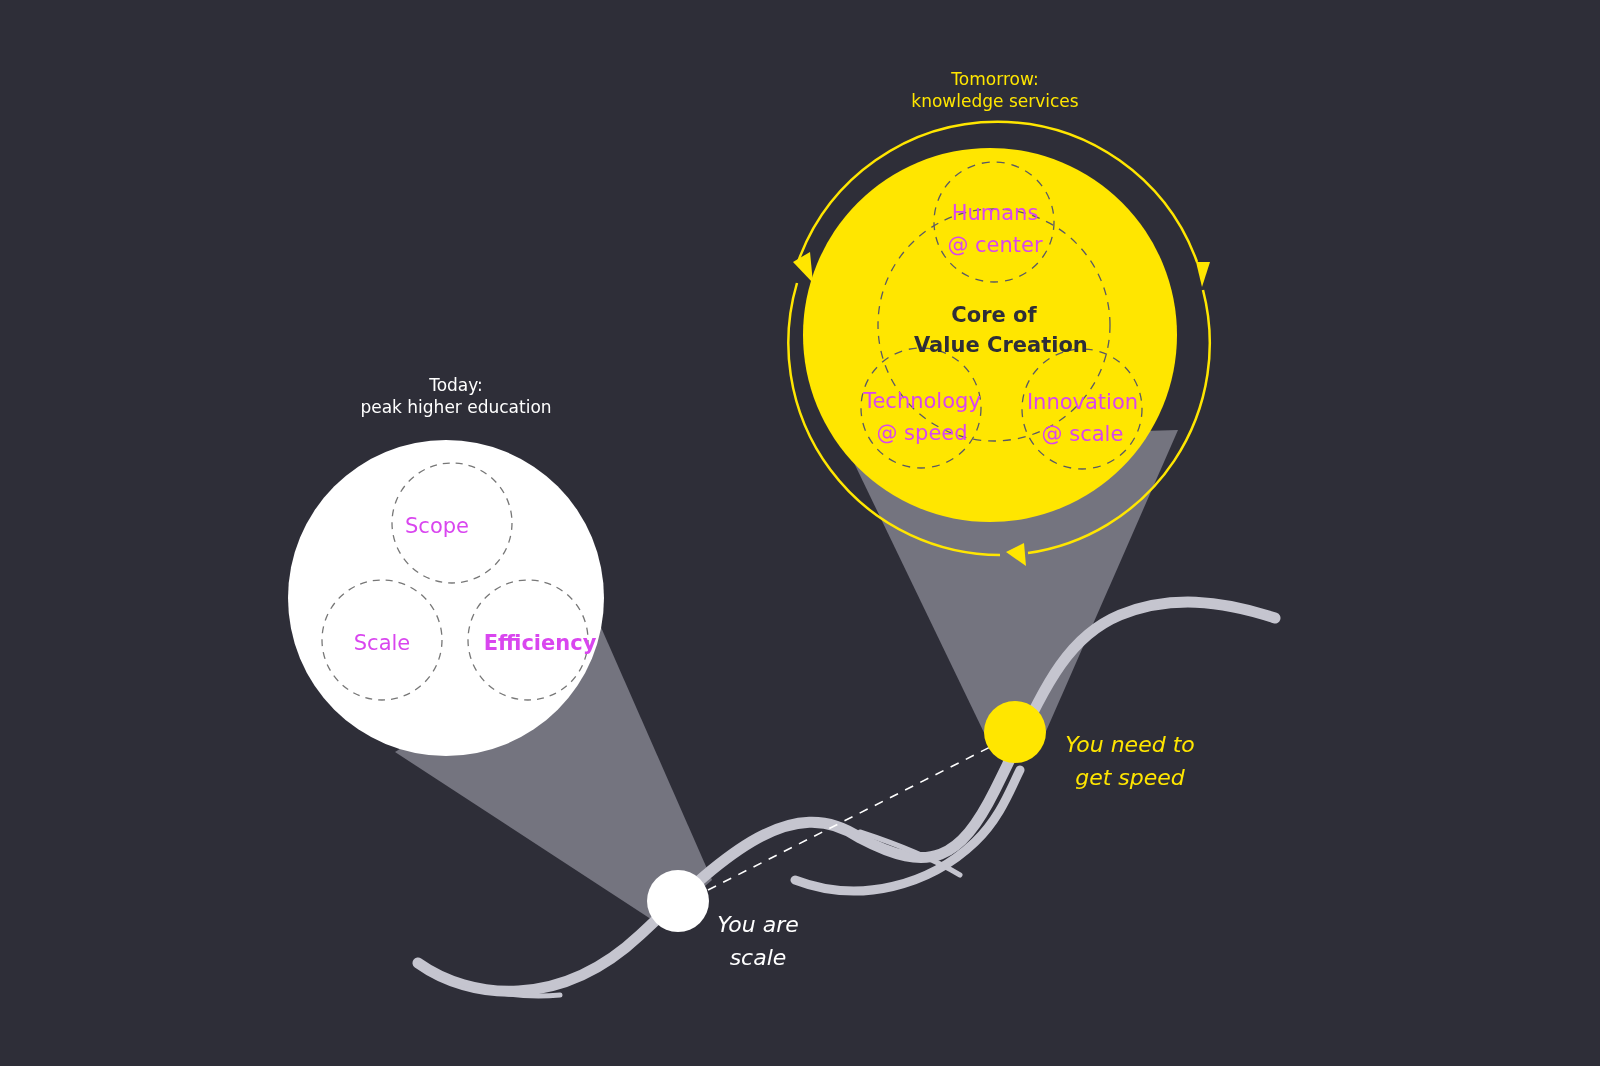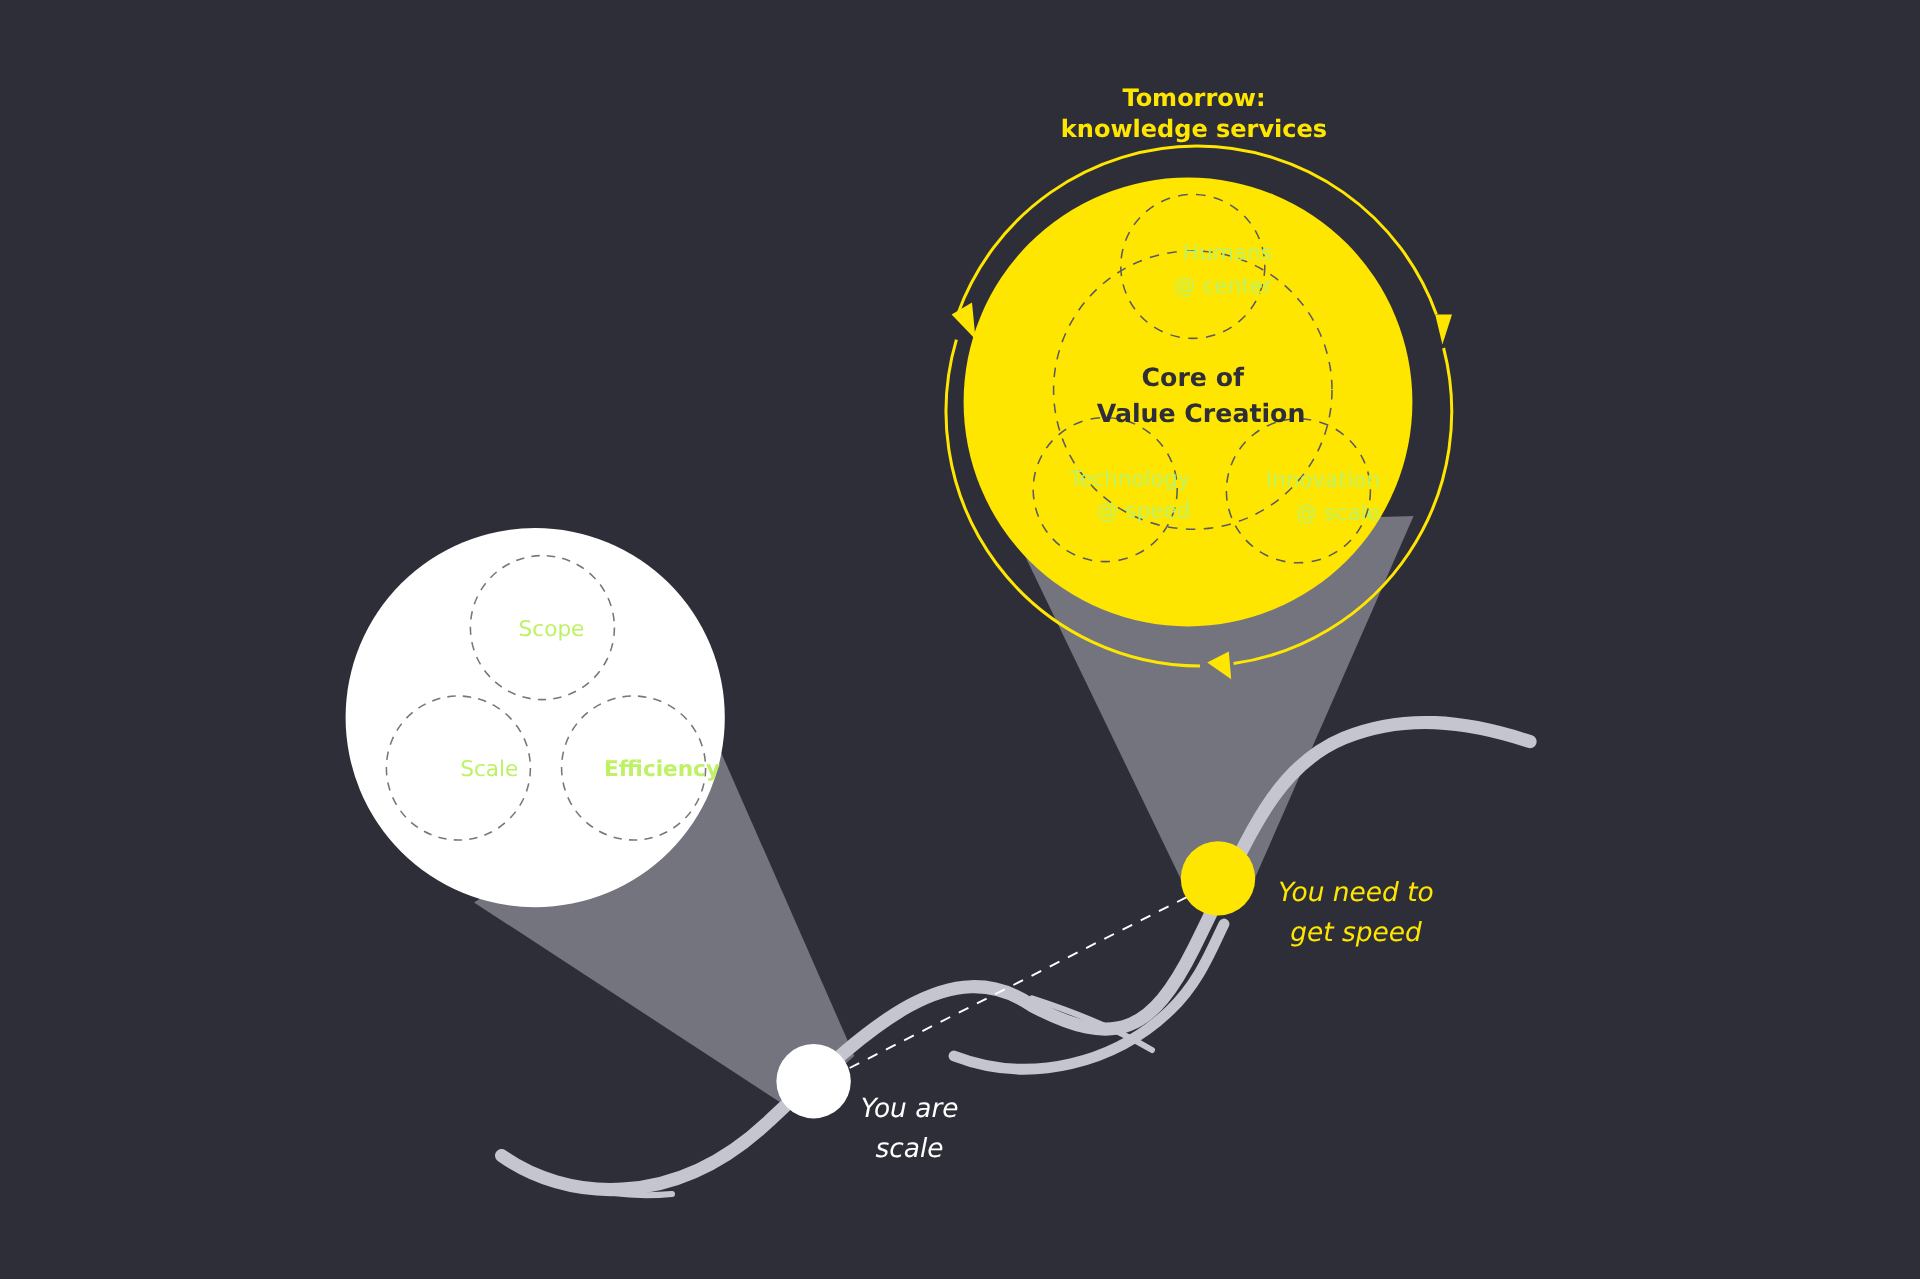--- a/index.html
+++ b/index.html
@@ -5,24 +5,24 @@
     html, body { margin: 0; padding: 0; }
     body {
       width: 1600px; height: 1066px; overflow: hidden;
       background: #2e2e38;
       font-family: "DejaVu Sans", "Liberation Sans", sans-serif;
     }
     #stage { position: relative; width: 1600px; height: 1066px; }
     svg { position: absolute; left: 0; top: 0; }
     .lbl { position: absolute; text-align: center; line-height: 1.32; white-space: nowrap; }
     .lbl span { display: block; }
-    .heading { font-weight: bold; font-size: 20px; }
+    .heading { font-weight: normal; font-size: 17px; }
     .heading-today { color: #ffffff; }
     .heading-tomorrow { color: #ffe600; }
-    .inner { font-size: 18px; color: #bef264; text-align: right; }
+    .inner { font-size: 21px; color: #d946ef; }
     .core { font-weight: bold; font-size: 21px; color: #2e2e38; }
     .marker { font-style: italic; font-size: 22px; line-height: 1.5; }
     .marker-here { color: #ffffff; }
     .marker-need { color: #ffe600; }
   </style>
 </head>
 <body>
 
 <div id="stage">
   <svg width="1600" height="1066" viewBox="0 0 1600 1066">
@@ -65,20 +65,24 @@
       <circle cx="994" cy="325" r="116"></circle>
       <circle cx="994" cy="222" r="60"></circle>
       <circle cx="921" cy="408" r="60"></circle>
       <circle cx="1082" cy="409" r="60"></circle>
     </g>
 
     <circle cx="678" cy="901" r="31" fill="#ffffff"></circle>
     <circle cx="1015" cy="732" r="31" fill="#ffe600"></circle>
   </svg>
 
+  <div class="lbl heading heading-today" style="left:336px; top:374px; width:240px;">
+    <span>Today:</span>
+    <span>peak higher education</span>
+  </div>
 
   <div class="lbl inner" style="left:387px; top:513px; width:100px;">Scope</div>
   <div class="lbl inner" style="left:332px; top:630px; width:100px;">Scale</div>
   <div class="lbl inner" style="left:480px; top:630px; width:120px;font-weight:bold;">Efficiency</div>
 
   <div class="lbl heading heading-tomorrow" style="left:880px; top:68px; width:230px;">
     <span>Tomorrow:</span>
     <span>knowledge services</span>
   </div>
 

